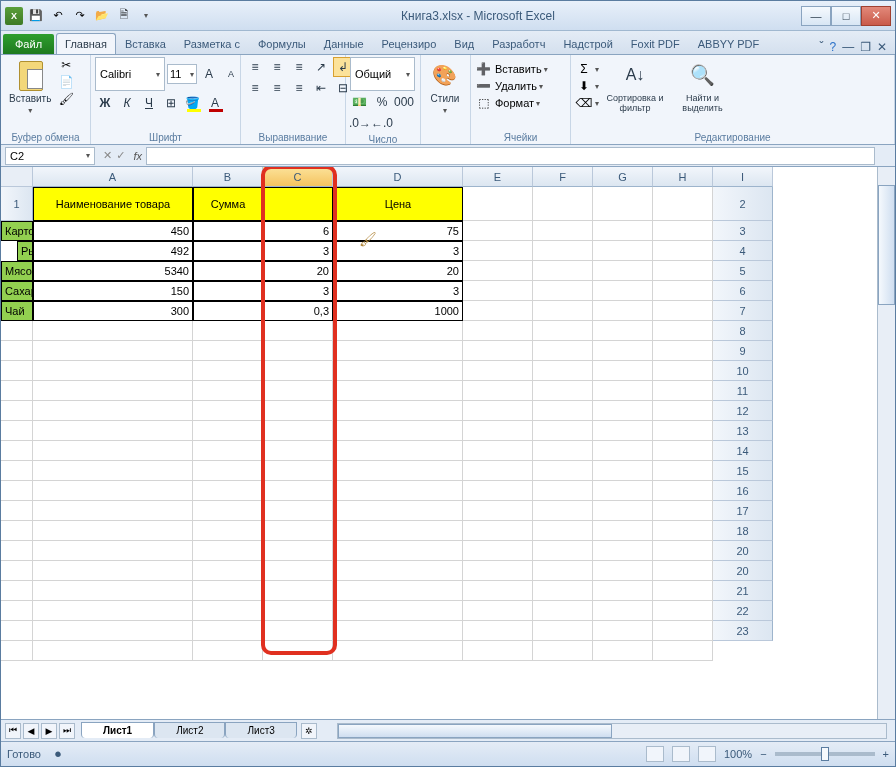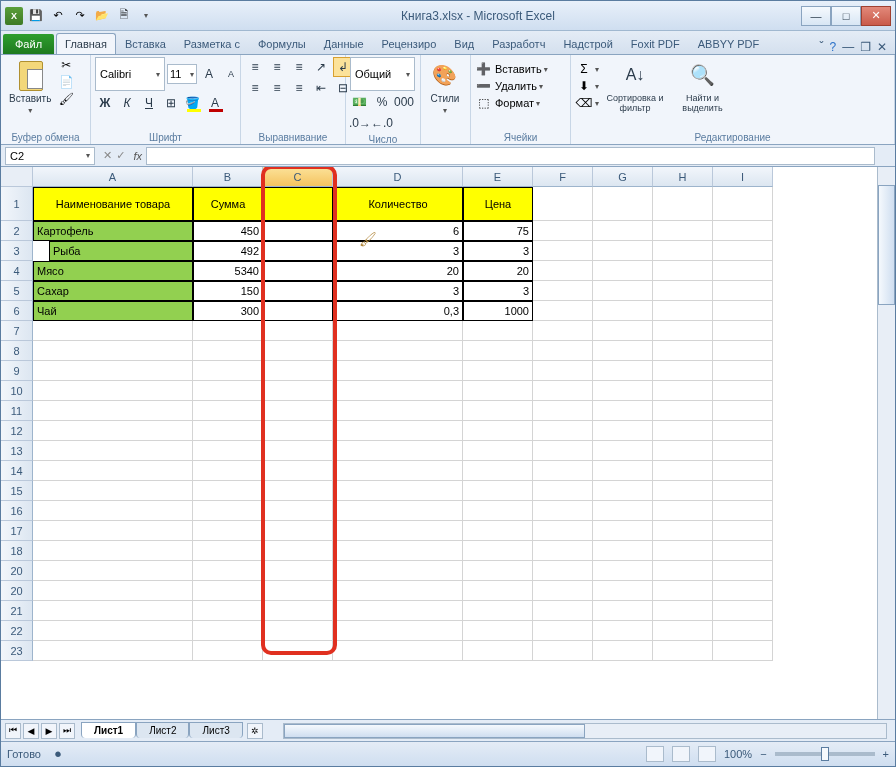--- a/index.html
+++ b/index.html
@@ -45,21 +45,21 @@
   .colh.sel { background: linear-gradient(#fce29a,#f5c460); }
   .rowh { background: linear-gradient(90deg,#f2f6fb,#dce6f1); border-bottom: 1px solid #bac8da; border-right: 1px solid #9db4cc; text-align: center; font-size: 11px; color: #3b5a7a; display: flex; align-items: center; justify-content: center; }
   .cell { border-right: 1px solid #d4d4d4; border-bottom: 1px solid #d4d4d4; font-size: 11px; padding: 0 3px; display: flex; align-items: center; background: #fff; overflow: hidden; white-space: nowrap; }
   .cell.hdr { background: #ffff00; justify-content: center; font-weight: normal; border: 1px solid #000; }
   .cell.name { background: #92d050; border: 1px solid #000; }
   .cell.bb { border: 1px solid #000; justify-content: flex-end; }
   .highlight-box { position: absolute; border: 4px solid #e03020; border-radius: 10px; pointer-events: none; z-index: 100; }
   .sheet-tabs { height: 22px; background: #e4ecf6; border-top: 1px solid #8aa4c0; display: flex; align-items: center; padding: 0 4px; }
   .sheet-nav { display: flex; gap: 2px; margin-right: 6px; }
   .snav { width: 16px; height: 16px; border: 1px solid #abc; background: #f1f5fb; display: flex; align-items: center; justify-content: center; font-size: 9px; }
-  .stab { padding: 2px 12px; background: #fff; border: 1px solid #8aa4c0; border-bottom: none; font-size: 10px; border-radius: 0 0 4px 4px; transform: translateY(-1px); }
+  .stab { padding: 2px 21px; background: #fff; border: 1px solid #8aa4c0; border-bottom: none; font-size: 10px; border-radius: 0 0 4px 4px; transform: translateY(-1px); }
   .stab.active { background: #fff; font-weight: bold; }
   .stab.inactive { background: #dce6f1; }
   .hscroll { flex: 1; height: 16px; background: #e8eef6; border: 1px solid #abc; margin: 0 4px 0 20px; position: relative; }
   .hsthumb { position: absolute; left: 0; top: 0; height: 100%; width: 50%; background: linear-gradient(#f5f9fd,#cfdef0); border: 1px solid #8aa4c0; }
   .statusbar { height: 22px; background: linear-gradient(#e4ecf6,#cfdef0); border-top: 1px solid #8aa4c0; display: flex; align-items: center; padding: 12px 6px; font-size: 11px; color: #3b5a7a; }
   .status-right { margin-left: auto; display: flex; align-items: center; gap: 8px; }
   .viewbtn { width: 18px; height: 16px; border: 1px solid #abc; background: #f1f5fb; }
   .zoom-slider { width: 100px; height: 4px; background: #abc; position: relative; }
   .zoom-thumb { width: 8px; height: 14px; background: #f5f9fd; border: 1px solid #5a7ca0; position: absolute; left: 46px; top: -5px; }
   .paste-ico { position: relative; }
@@ -284,21 +284,20 @@
         <div class="colh">D</div>
         <div class="colh">E</div>
         <div class="colh">F</div>
         <div class="colh">G</div>
         <div class="colh">H</div>
         <div class="colh">I</div>
         <div class="rowh">1</div>
         <div class="cell hdr">Наименование товара</div>
         <div class="cell hdr">Сумма</div>
         <div class="cell hdr"></div>
-        <div class="cell hdr">Количество</div>
         <div class="cell hdr">Цена</div>
         <div class="cell"></div>
         <div class="cell"></div>
         <div class="cell"></div>
         <div class="cell"></div>
         <div class="rowh">2</div>
         <div class="cell name" style="justify-content: flex-start;">Картофель</div>
         <div class="cell bb">450</div>
         <div class="cell bb"></div>
         <div class="cell bb">6</div>

